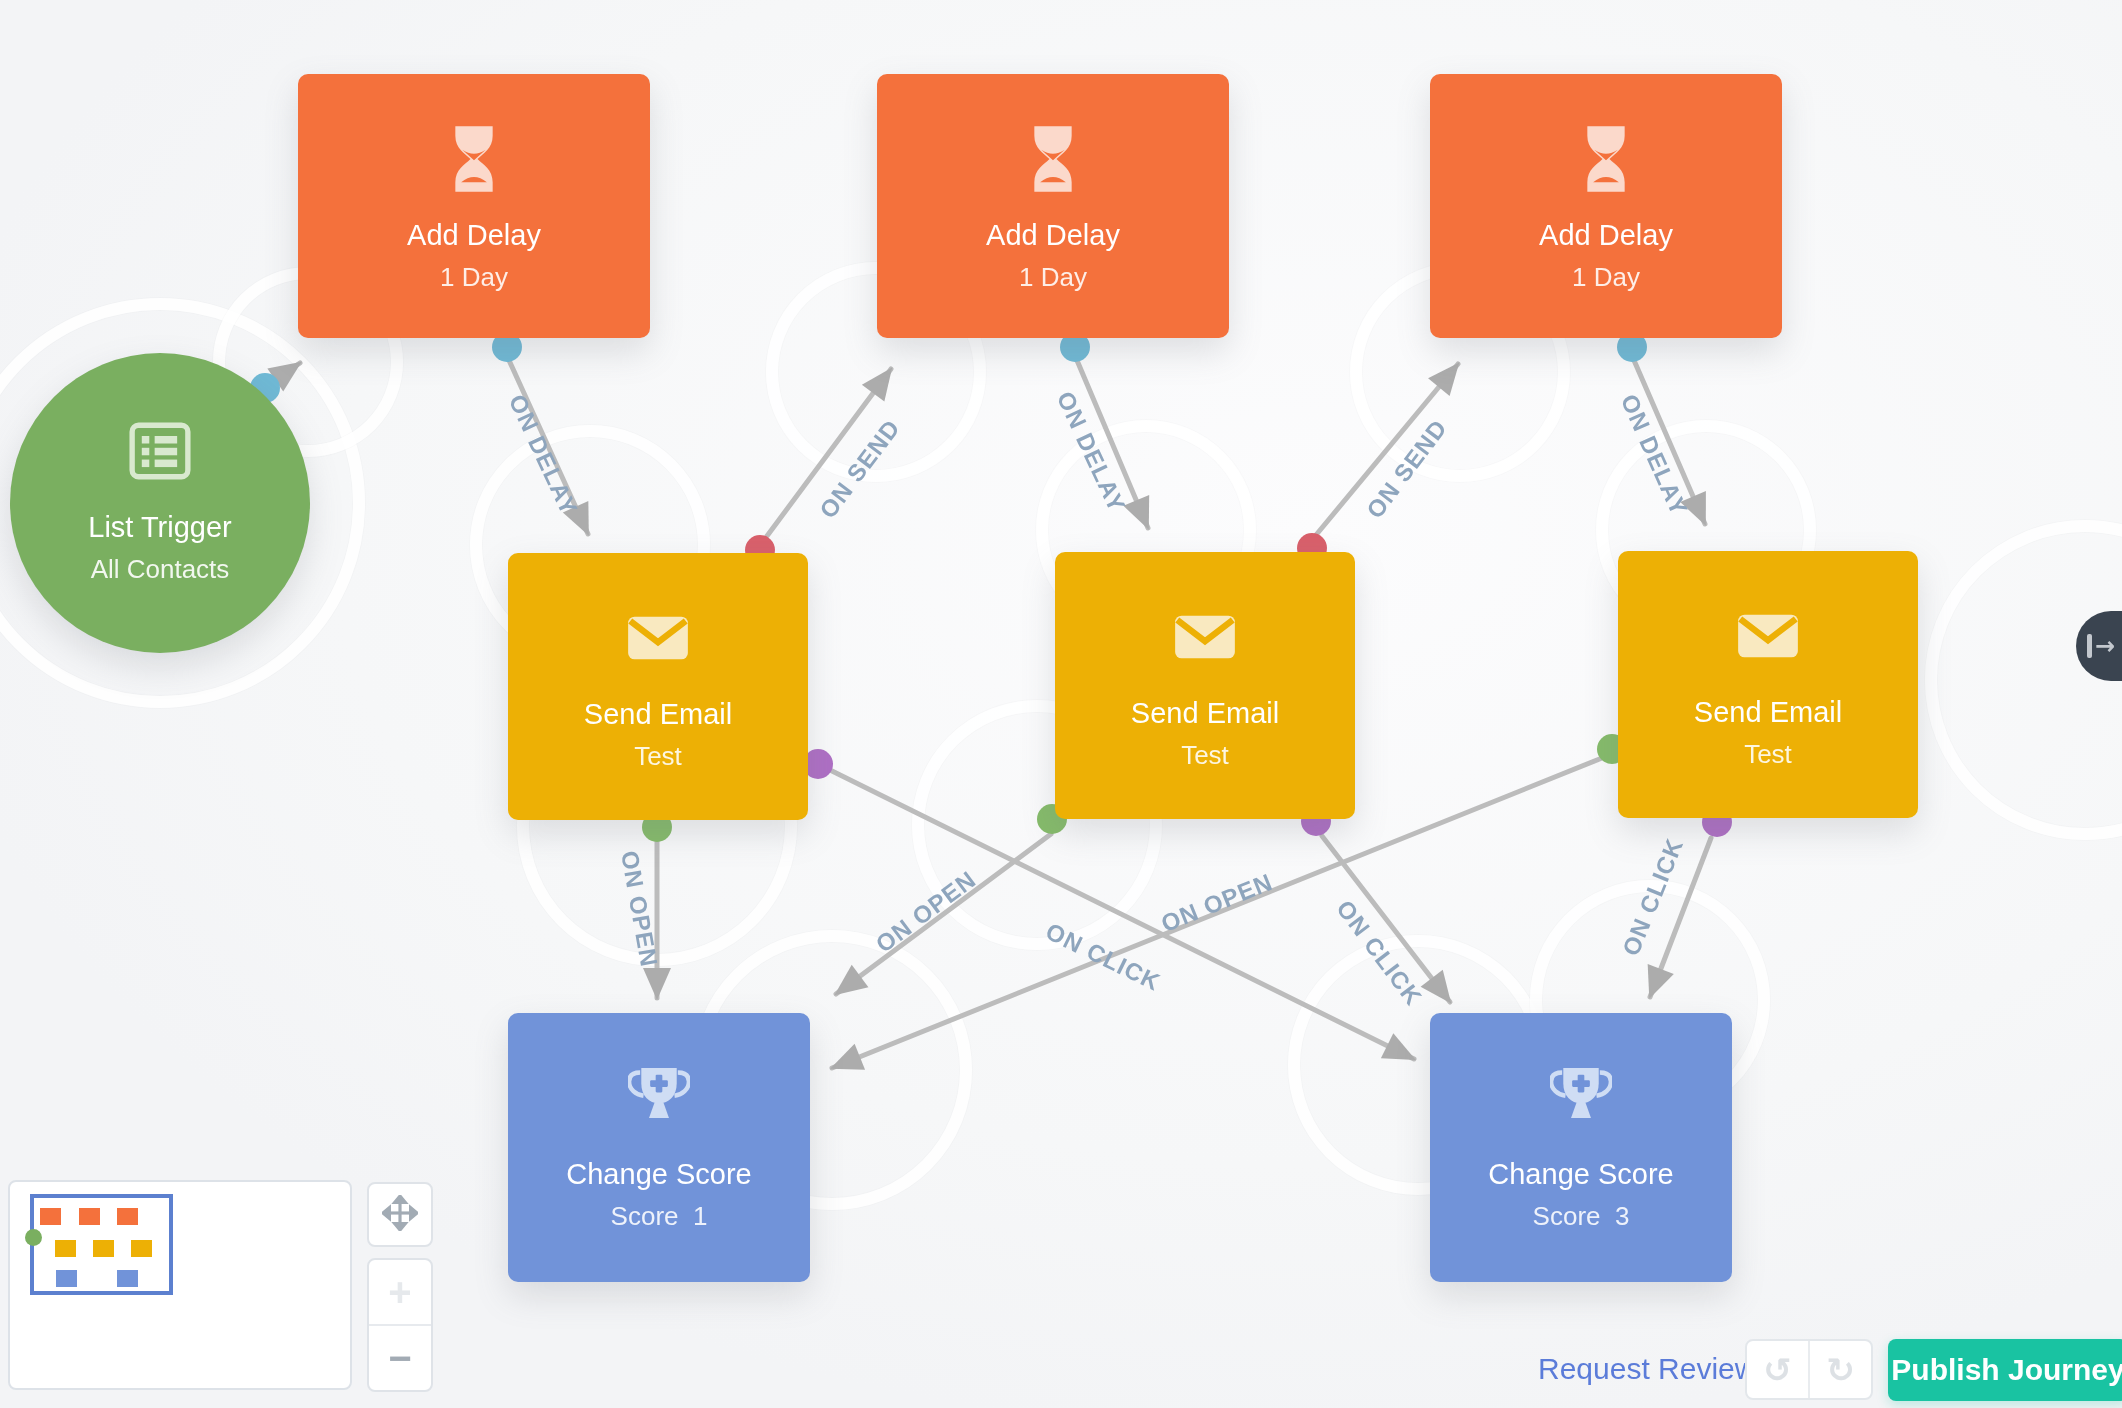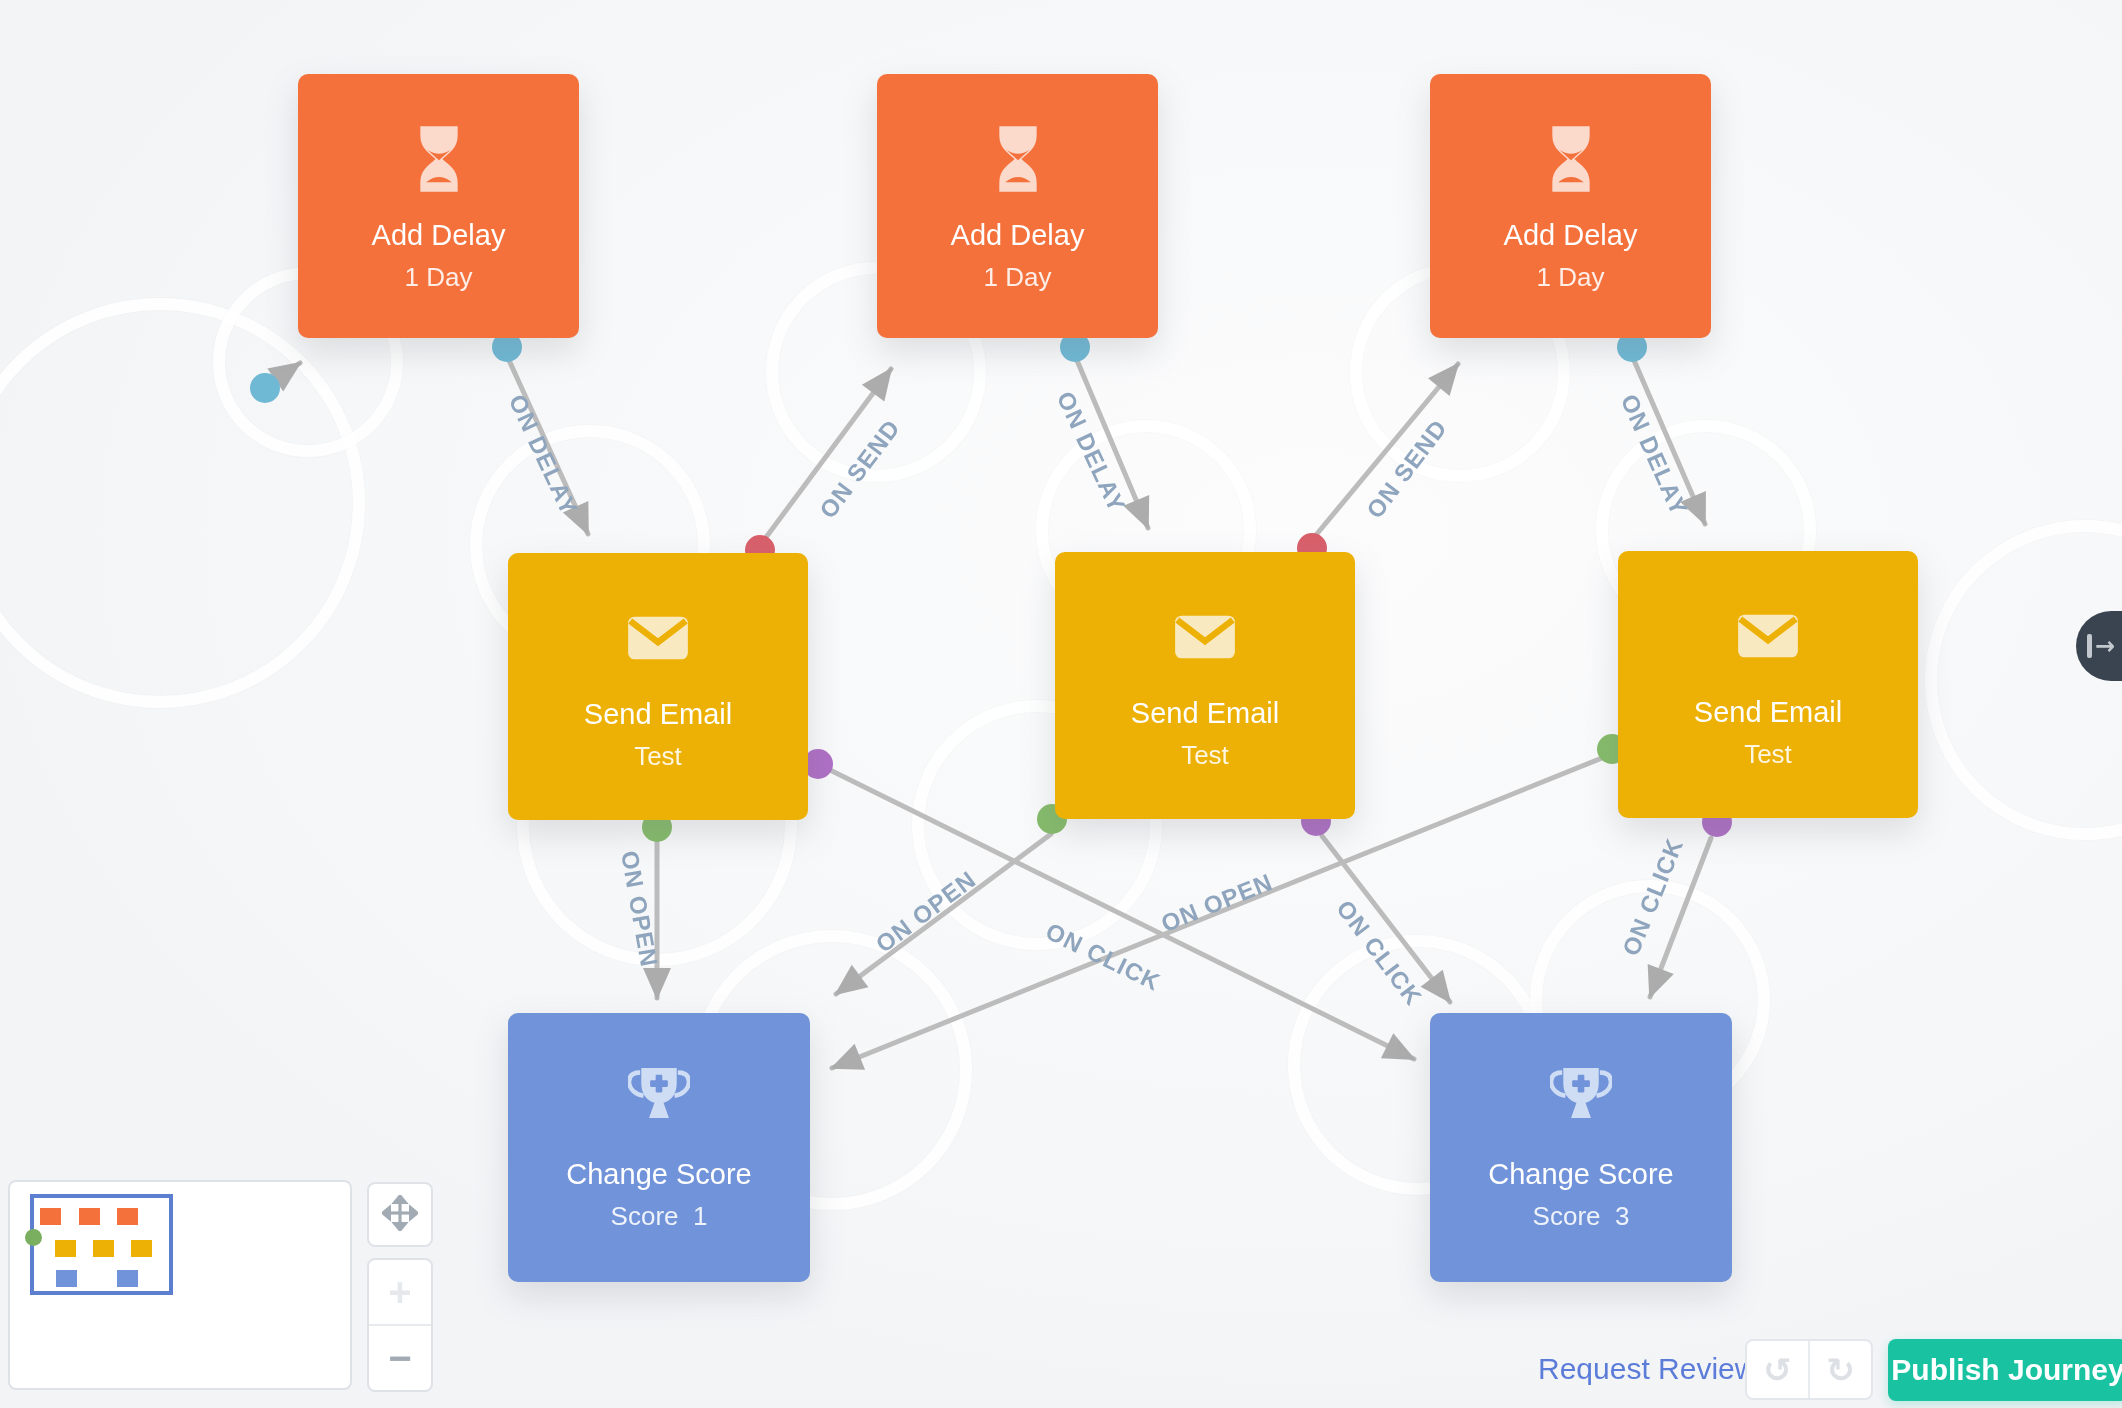--- a/index.html
+++ b/index.html
@@ -28,21 +28,21 @@
   .dot-purple { background:#ae6fc4; }
 
   
   .node { position:absolute; z-index:5; display:flex; flex-direction:column; align-items:center;
           padding-top:50px; border-radius:10px; color:#fff; text-align:center; cursor:pointer;
           box-shadow:0 14px 34px rgba(110,115,125,.20); }
   .node .icon-slot { height:70px; display:flex; align-items:center; justify-content:center; margin-bottom:24px; }
   .node .title { font-size:29px; font-weight:500; line-height:34px; }
   .node .subtitle { font-size:26px; margin-top:10px; color:rgba(255,255,255,.88); white-space:pre; }
 
-  .node-orange { width:281px; height:264px; background:#f4713c; }
+  .node-orange { width:352px; height:264px; background:#f4713c; }
   .node-yellow { width:300px; height:267px; background:#edb005; }
   .node-blue   { width:302px; height:269px; background:#7193d9; }
 
   .trigger { position:absolute; left:10px; top:353px; width:300px; height:300px; border-radius:50%;
              background:#7aaf60; z-index:5; display:flex; flex-direction:column; align-items:center;
              justify-content:center; color:#fff; text-align:center; cursor:pointer;
              box-shadow:0 14px 34px rgba(110,115,125,.20); }
   .trigger .icon-slot { margin-bottom:26px; }
   .trigger .title { font-size:29px; font-weight:500; }
   .trigger .subtitle { font-size:26px; margin-top:10px; color:rgba(255,255,255,.9); }
@@ -148,20 +148,35 @@
   <div class="dot dot-blue" style="left:1617px;top:332px"></div>
   <div class="dot dot-red" style="left:745px;top:535px"></div>
   <div class="dot dot-red" style="left:1297px;top:533px"></div>
   <div class="dot dot-green" style="left:642px;top:812px"></div>
   <div class="dot dot-green" style="left:1037px;top:804px"></div>
   <div class="dot dot-green" style="left:1597px;top:734px"></div>
   <div class="dot dot-purple" style="left:803px;top:749px"></div>
   <div class="dot dot-purple" style="left:1301px;top:806px"></div>
   <div class="dot dot-purple" style="left:1702px;top:807px"></div>
 
+  <div class="trigger">
+    <div class="icon-slot">
+      <svg width="66" height="60" viewBox="0 0 60 56">
+        <rect x="4" y="4" width="52" height="48" rx="6" fill="none" stroke="#d9e9cf" stroke-width="5"></rect>
+        <rect x="13" y="14" width="7" height="7" fill="#d9e9cf"></rect>
+          <rect x="25" y="14" width="21" height="7" fill="#d9e9cf"></rect>
+        <rect x="13" y="25" width="7" height="7" fill="#d9e9cf"></rect>
+          <rect x="25" y="25" width="21" height="7" fill="#d9e9cf"></rect>
+        <rect x="13" y="36" width="7" height="7" fill="#d9e9cf"></rect>
+          <rect x="25" y="36" width="21" height="7" fill="#d9e9cf"></rect>
+      </svg>
+    </div>
+    <div class="title">List Trigger</div>
+    <div class="subtitle">All Contacts</div>
+  </div>
 
   <div class="node node-orange" style="left:298px;top:74px">
     <div class="icon-slot">
       <svg width="58" height="70" viewBox="0 0 48 60">
         <path d="M8 2 h32 v8 c0 11 -8 15 -13 20 c5 5 13 9 13 20 v8 h-32 v-8 c0 -11 8 -15 13 -20 c-5 -5 -13 -9 -13 -20 z" fill="#fbd9cb"></path>
         <path d="M14 22 q10 7 20 0 l-10 9 z" fill="#f4713c"></path>
         <path d="M13 50 q11 -9 22 0 z" fill="#f4713c"></path>
       </svg>
     </div>
     <div class="title">Add Delay</div>

